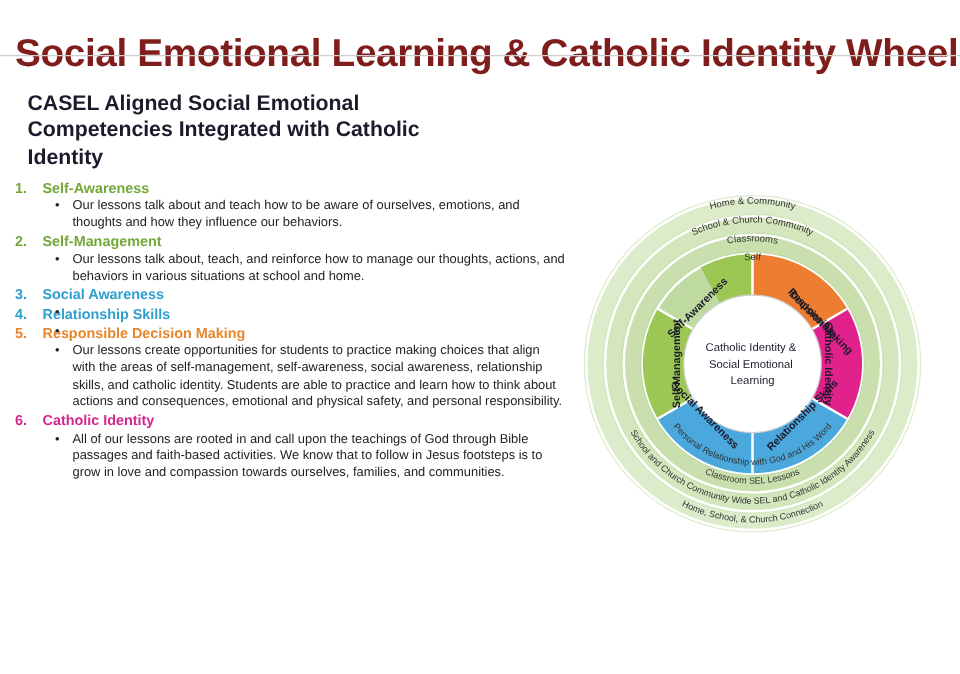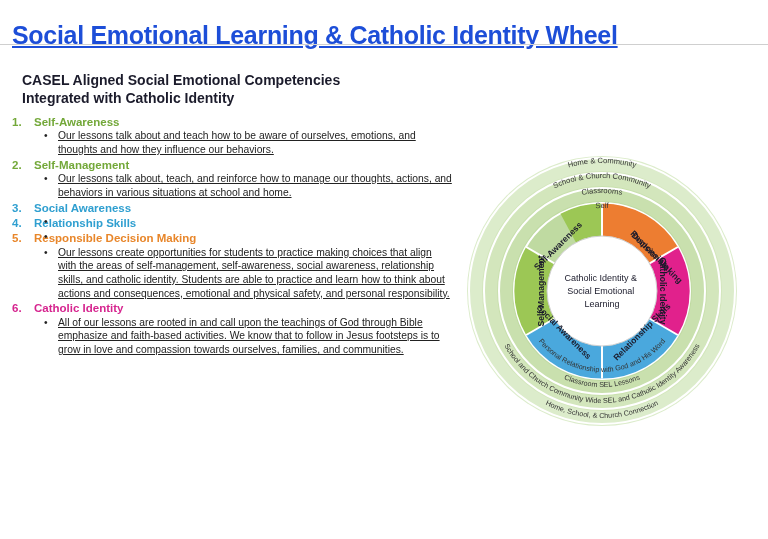--- a/index.html
+++ b/index.html
@@ -11,43 +11,42 @@
     height: 539px;
     background: #ffffff;
     font-family: "Liberation Sans", sans-serif;
     overflow: hidden;
     position: relative;
   }
   #page-title {
     position: absolute;
     left: 12px;
     top: 4px;
-    font-size: 25px;
+    font-size: 31px;
     font-weight: bold;
-    color: #1d4ed8;
+    color: #7f1d1d;
     letter-spacing: -0.3px;
     white-space: nowrap;
-    text-decoration: underline;
   }
   .title-rule {
     position: absolute;
     left: 0;
     top: 44px;
     width: 768px;
     height: 1px;
     background: #cfcfcf;
   }
   #left-column {
     position: absolute;
     left: 12px;
     top: 72px;
     width: 440px;
   }
   #subtitle {
-    font-size: 14px;
+    font-size: 17px;
     font-weight: bold;
     color: #1b1b2b;
     line-height: 1.25;
     margin: 0 0 8px 10px;
     width: 370px;
   }
   .comp {
     margin-bottom: 1px;
   }
   .comp-head {
@@ -70,21 +69,20 @@
     padding-left: 46px;
     position: relative;
   }
   .comp-body .bullet {
     position: absolute;
     left: 32px;
     top: 0;
   }
   .comp-body p {
     margin: 0;
-    text-decoration: underline;
   }
   
   #wheel {
     position: absolute;
     left: 452px;
     top: 66px;
     width: 300px;
     height: 460px;
   }
 </style>
@@ -150,21 +148,21 @@
     </div>
   </div>
 
   <div class="comp">
     <div class="comp-head">
       <span class="comp-num" style="color:#d6258f">6.</span>
       <span style="color:#d6258f">Catholic Identity</span>
     </div>
     <div class="comp-body">
       <span class="bullet">•</span>
-      <p>All of our lessons are rooted in and call upon the teachings of God through Bible emphasize and faith-based activities. We know that to follow in Jesus footsteps is to grow in love and compassion towards ourselves, families, and communities.</p>
+      <p>All of our lessons are rooted in and call upon the teachings of God through Bible passages and faith-based activities. We know that to follow in Jesus footsteps is to grow in love and compassion towards ourselves, families, and communities.</p>
     </div>
   </div>
 </div>
 
 <div id="wheel">
   <svg width="300" height="460" viewBox="0 0 300 460">
     <defs>
       <path id="pTop1" d="M 22,225 A 128,128 0 0 1 278,225" fill="none"></path>
       <path id="pTop2" d="M 37,225 A 113,113 0 0 1 263,225" fill="none"></path>
       <path id="pTop3" d="M 52,225 A 98,98 0 0 1 248,225" fill="none"></path>

